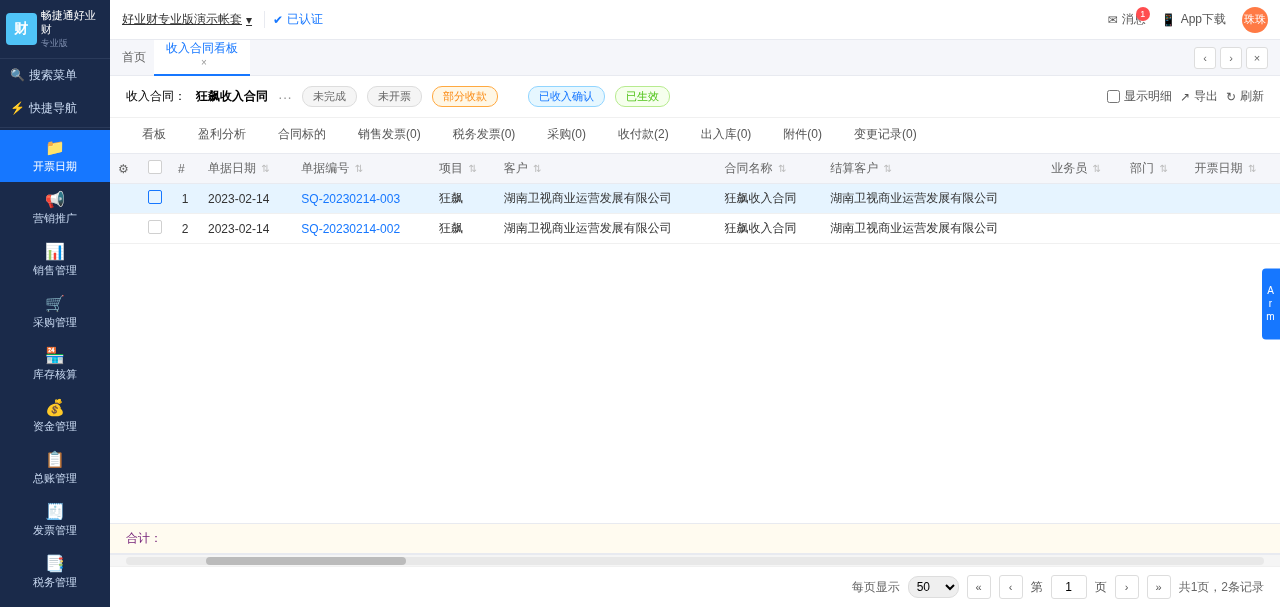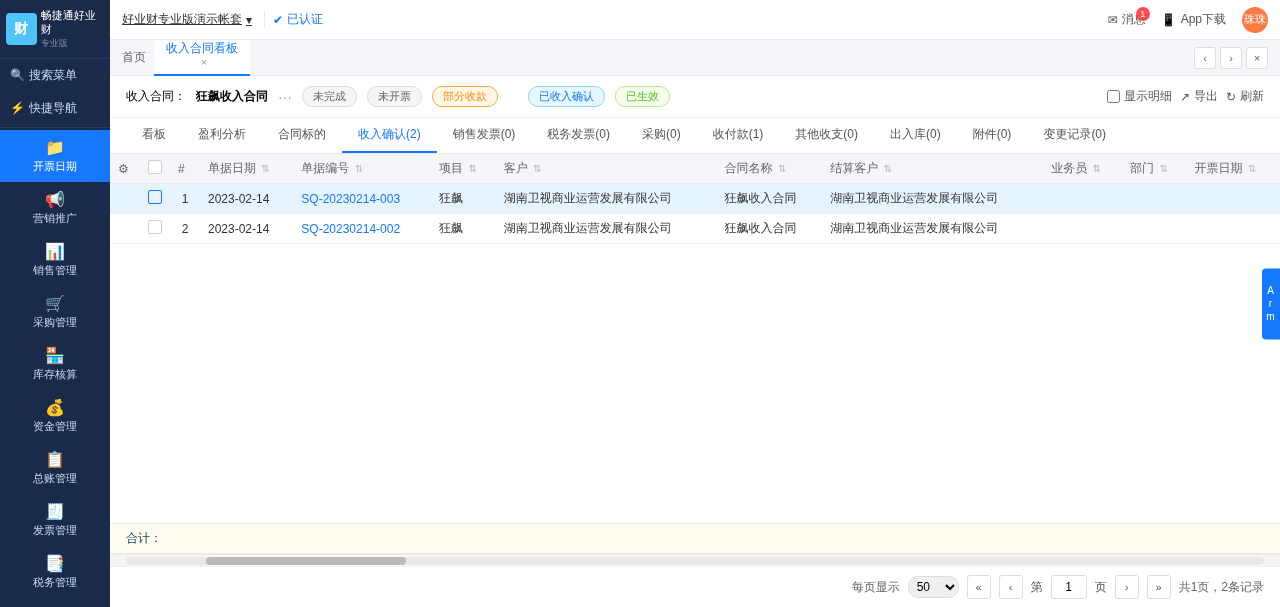--- a/index.html
+++ b/index.html
@@ -66,21 +66,21 @@
     .data-table tr.row-selected td { background: #e6f4ff; }
     .table-link { color: #1677ff; cursor: pointer; text-decoration: none; }
     .col-settings { width: 30px; text-align: center; }
     .col-check { width: 30px; text-align: center; }
     .col-num { width: 30px; text-align: center; color: #999; }
     .sort-icon { color: #bbb; font-size: 10px; margin-left: 2px; }
     th.sortable { cursor: pointer; }
 
     
     .table-footer { padding: 6px 16px; background: #fffbf0; border-top: 1px solid #e8eaf0; border-bottom: 1px solid #e8eaf0; display: flex; align-items: center; font-size: 12px; flex-shrink: 0; }
-    .footer-total-label { color: #0c4a6e; }
+    .footer-total-label { color: #701a75; }
 
     
     .pagination { padding: 8px 16px; display: flex; align-items: center; justify-content: flex-end; gap: 8px; font-size: 12px; color: #555; flex-shrink: 0; border-top: 1px solid #f0f0f0; }
     .page-size-label { color: #666; }
     .page-size-select { border: 1px solid #ddd; border-radius: 10px; padding: 2px 4px; font-size: 12px; outline: none; cursor: pointer; }
     .page-btn { width: 24px; height: 24px; border: 1px solid #ddd; border-radius: 3px; background: #fff; cursor: pointer; display: flex; align-items: center; justify-content: center; font-size: 11px; color: #555; }
     .page-input { width: 36px; height: 24px; border: 1px solid #ddd; border-radius: 3px; text-align: center; font-size: 12px; outline: none; }
     .page-info { color: #666; }
 
     
@@ -219,26 +219,24 @@
           <span>↻</span>
           <span>刷新</span>
         </div>
       </div>
     </div>
 
     <div class="sub-tabs">
       <div class="sub-tab">看板</div>
       <div class="sub-tab">盈利分析</div>
       <div class="sub-tab">合同标的</div>
-      <div class="sub-tab active">收入确认(2)</div>
       <div class="sub-tab">销售发票(0)</div>
       <div class="sub-tab">税务发票(0)</div>
       <div class="sub-tab">采购(0)</div>
-      <div class="sub-tab">收付款(1)</div>
-      <div class="sub-tab">其他收支(0)</div>
+      <div class="sub-tab">收付款(2)</div>
       <div class="sub-tab">出入库(0)</div>
       <div class="sub-tab">附件(0)</div>
       <div class="sub-tab">变更记录(0)</div>
     </div>
 
     <div class="table-area">
       <table class="data-table">
         <thead>
           <tr>
             <th class="col-settings">⚙</th>

